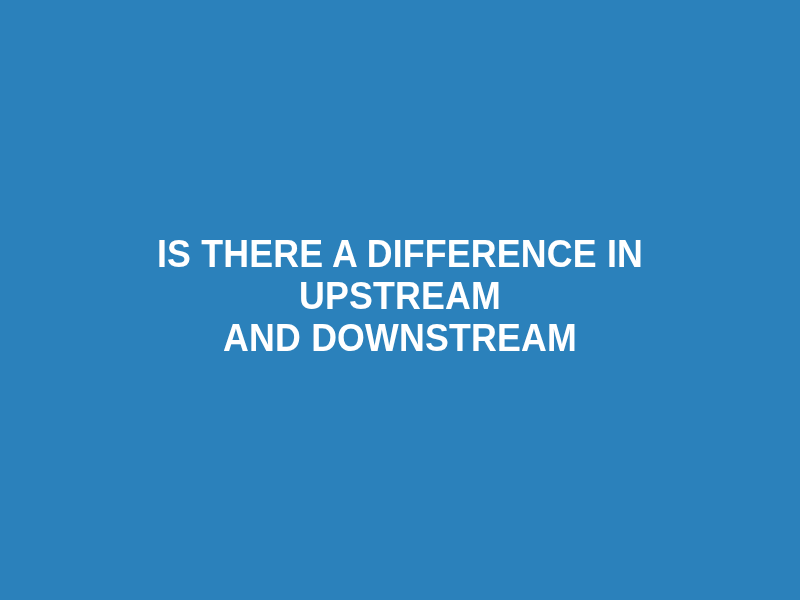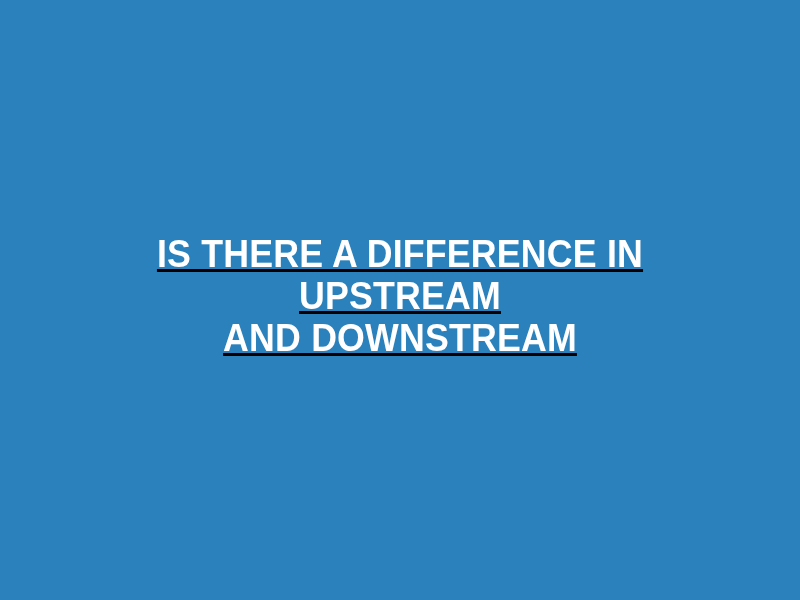--- a/index.html
+++ b/index.html
@@ -18,21 +18,20 @@
   
   #title-card {
     position: relative;
     width: 800px;
     height: 600px;
     box-sizing: border-box;
     background-color: #2b81bb;
     display: flex;
     align-items: center;
     justify-content: center;
-    text-decoration: underline;
   }
 
   
   #headline-block {
     width: 700px;
     margin-top: -8px;
     text-align: center;
     -webkit-font-smoothing: antialiased;
   }
 

